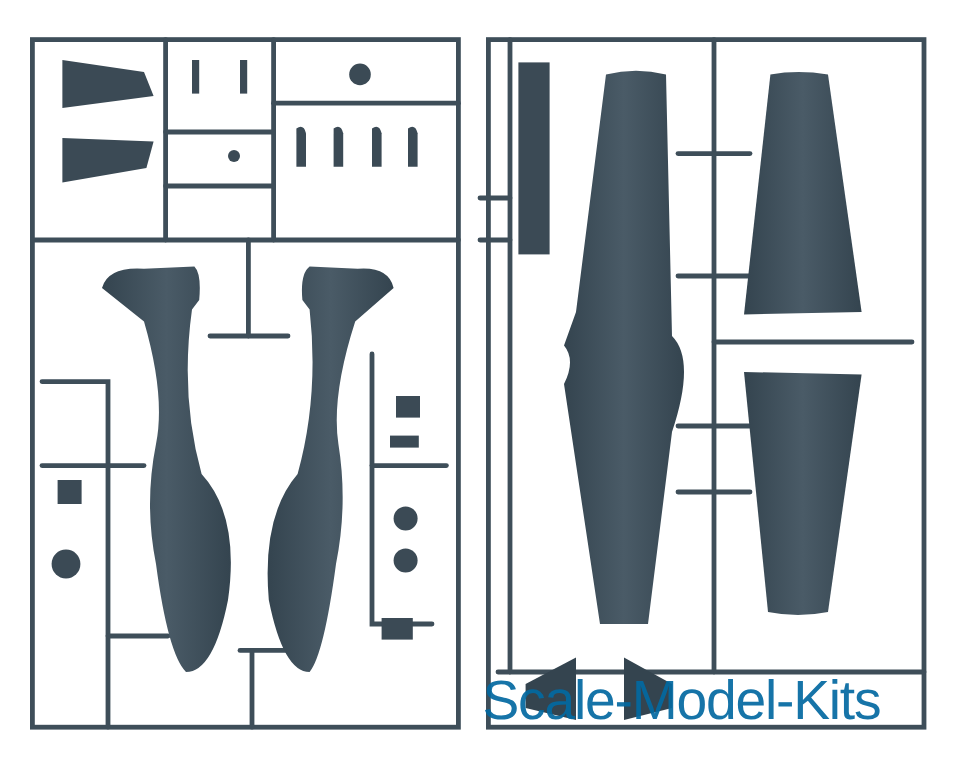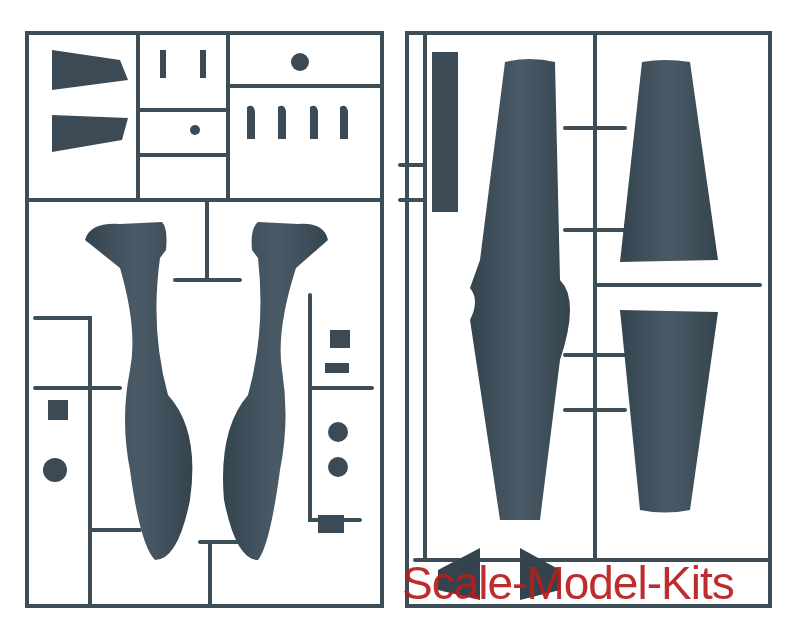--- a/index.html
+++ b/index.html
@@ -1,18 +1,18 @@
 <!DOCTYPE html>
 <html><head>
 <meta charset="utf-8">
 <style>
   html,body{margin:0;padding:0;background:#ffffff;}
   body{width:800px;height:642px;position:relative;overflow:hidden;font-family:"Liberation Sans",sans-serif;}
   .scene{position:absolute;left:0;top:0;width:800px;height:642px;}
-  .watermark{position:absolute;left:402px;top:560px;font-family:"Liberation Sans",sans-serif;font-size:46px;letter-spacing:-1px;color:#b91c1c;opacity:0.92;white-space:nowrap;line-height:1;}
+  .watermark{position:absolute;left:402px;top:560px;font-family:"Liberation Sans",sans-serif;font-size:46px;letter-spacing:-1px;color:#0369a1;opacity:0.92;white-space:nowrap;line-height:1;}
 </style>
 </head>
 <body>
 
 <div class="scene">
 <svg width="800" height="642" viewBox="0 0 800 642" xmlns="http://www.w3.org/2000/svg">
   <defs>
     <linearGradient id="g1" x1="0" x2="1">
       <stop offset="0" stop-color="#34444f"></stop>
       <stop offset="0.5" stop-color="#4a5b67"></stop>

